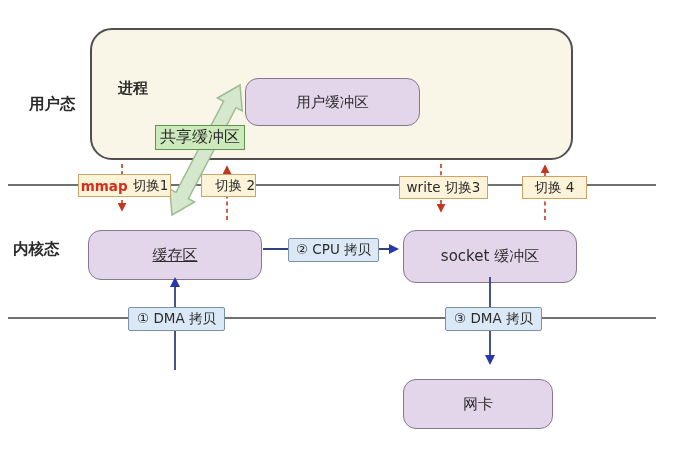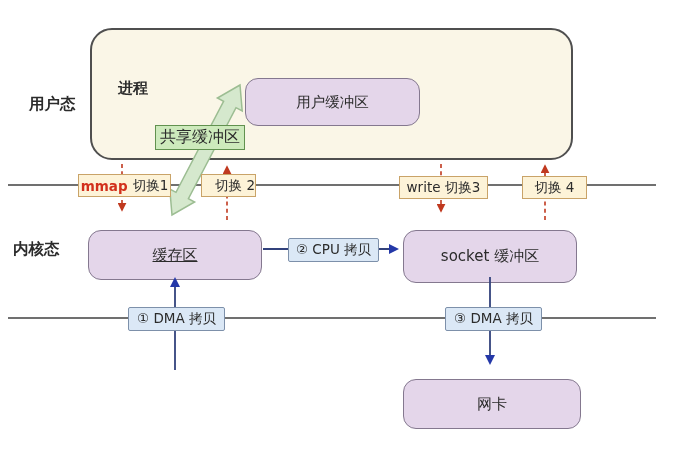--- a/index.html
+++ b/index.html
@@ -19,21 +19,21 @@
   .abs{position:absolute;}
   .box{box-sizing:border-box;display:flex;align-items:center;justify-content:center;}
   .process{left:90px;top:28px;width:483px;height:132px;background:var(--process-fill);
            border:2px solid var(--process-border);border-radius:22px;z-index:1;}
   .node{background:var(--node-fill);border:1.5px solid var(--node-border);border-radius:13px;
         font-size:15px;z-index:2;margin-top:8px;}
   .n-user-buffer{left:245px;top:70px;width:175px;height:48px;font-size:14.5px;}
   .n-kernel-buffer{left:88px;top:222px;width:174px;height:50px;text-decoration:underline;}
   .n-socket-buffer{left:403px;top:222px;width:174px;height:53px;text-align:right;}
   .n-disk{left:88px;top:371px;width:174px;height:50px;}
-  .n-nic{left:403px;top:371px;width:178px;height:50px;}
+  .n-nic{left:403px;top:371px;width:150px;height:50px;}
   .region-label{font-weight:bold;font-size:15.5px;z-index:2;white-space:nowrap;}
   .r-user{left:13px;top:94px;margin-left:16px;}
   .r-kernel{left:13px;top:239px;}
   .process-title{left:118px;top:79px;font-weight:bold;font-size:15px;z-index:2;}
   .svg-layer{left:0;top:0;z-index:3;pointer-events:none;}
   .gray-line{stroke:var(--line-gray);stroke-width:2;}
   .dash-red{stroke:var(--dashed-red);stroke-width:1.6;stroke-dasharray:4 3.2;fill:none;}
   .navy-line{stroke:var(--navy);stroke-width:1.8;fill:none;}
   .red-head{fill:var(--dashed-red);}
   .blue-head{fill:var(--navy-head);}

